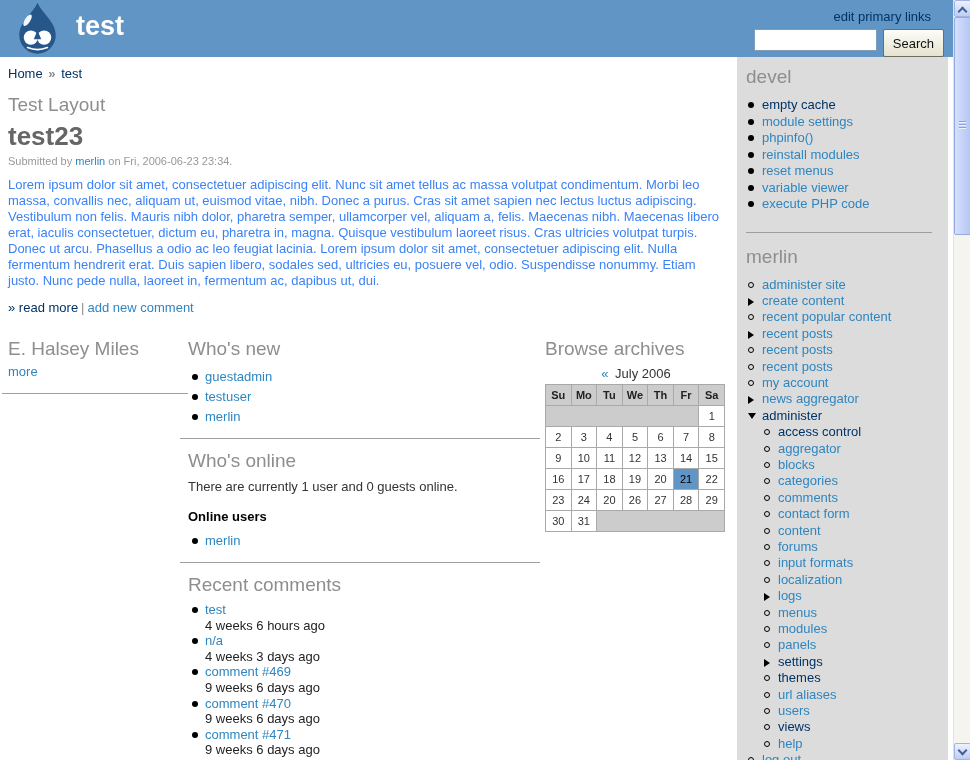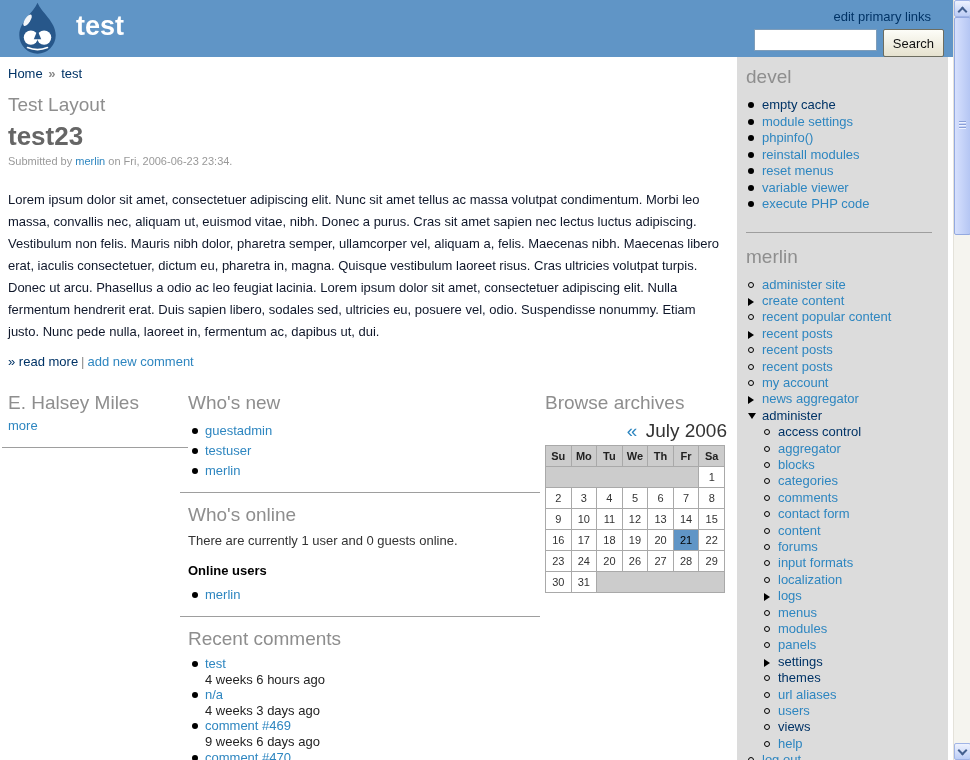--- a/index.html
+++ b/index.html
@@ -29,21 +29,21 @@
     background:repeating-linear-gradient(180deg,#8ba0d8 0 1px,#eef2ff 1px 2px,transparent 2px 3px)}
 
   
   .main{position:absolute;left:0;top:57px;width:737px;padding:9px 10px 0 8px}
   .breadcrumb{font-weight:bold}
   .breadcrumb .sep{color:#8a8a8a;font-weight:bold;padding:0 2px}
   .section-title{margin-top:13px;font-size:19px;color:var(--blocktitle)}
   .node-title{margin-top:5px;font-size:26px;font-weight:bold;color:#666}
   .submitted{margin-top:3px;font-size:11px;color:#999}
   .submitted a{font-size:11px}
-  .node-body{margin-top:22px;width:722px;line-height:22px;color:#0f172a}
+  .node-body{margin-top:10px;width:722px;line-height:16px;color:#3b82f6}
   .node-links{margin-top:11px;font-weight:bold}
   .node-links .marker{color:var(--navy)}
   .node-links .sep{color:#8a8a8a;padding:0 3px;font-weight:normal}
 
   
   .columns{margin-top:23px;display:flex;align-items:flex-start}
   .col-left{width:180px}
   .col-mid{width:352px}
   .col-right{width:182px;margin-left:5px}
   .block-title{font-size:19px;color:var(--blocktitle);font-weight:normal}
@@ -59,21 +59,21 @@
   .b-tri-r{width:0;height:0;border-left:6px solid #000;border-top:4px solid transparent;border-bottom:4px solid transparent}
   .b-tri-d{width:0;height:0;border-top:6px solid #000;border-left:4px solid transparent;border-right:4px solid transparent}
   .wo-status{margin-top:7px}
   .wo-sub{margin-top:15px;font-weight:bold;color:#000000}
   ul.clist{list-style:none;margin-top:6px}
   ul.clist li{position:relative;padding-left:17px;line-height:15.6px;margin-bottom:0}
   ul.clist li>.blt{top:5px}
   ul.clist .time{font-weight:normal;color:#222}
 
   
-  .cal-caption{margin:6px 0 3px;text-align:right;font-size:19px;color:#333}
+  .cal-caption{margin:6px 0 3px;text-align:center;font-size:13px;color:#333}
   .cal-caption a{padding-right:3px}
   table.cal{width:180px;border-collapse:collapse;table-layout:fixed}
   table.cal th,table.cal td{border:1px solid #a9a9a9;font-size:11px;text-align:center;height:21px}
   table.cal th{background:#ccc;color:#222;font-weight:bold}
   table.cal td.empty{background:#ccc}
   table.cal td.today{background:var(--header);color:#000}
 
   
   .sidebar{position:absolute;left:737px;top:57px;width:211px;height:703px;background:var(--sidebar);padding:9px 14px 0 9px}
   .sb-title{font-size:19px;color:var(--blocktitle);font-weight:normal;margin-bottom:9px}

